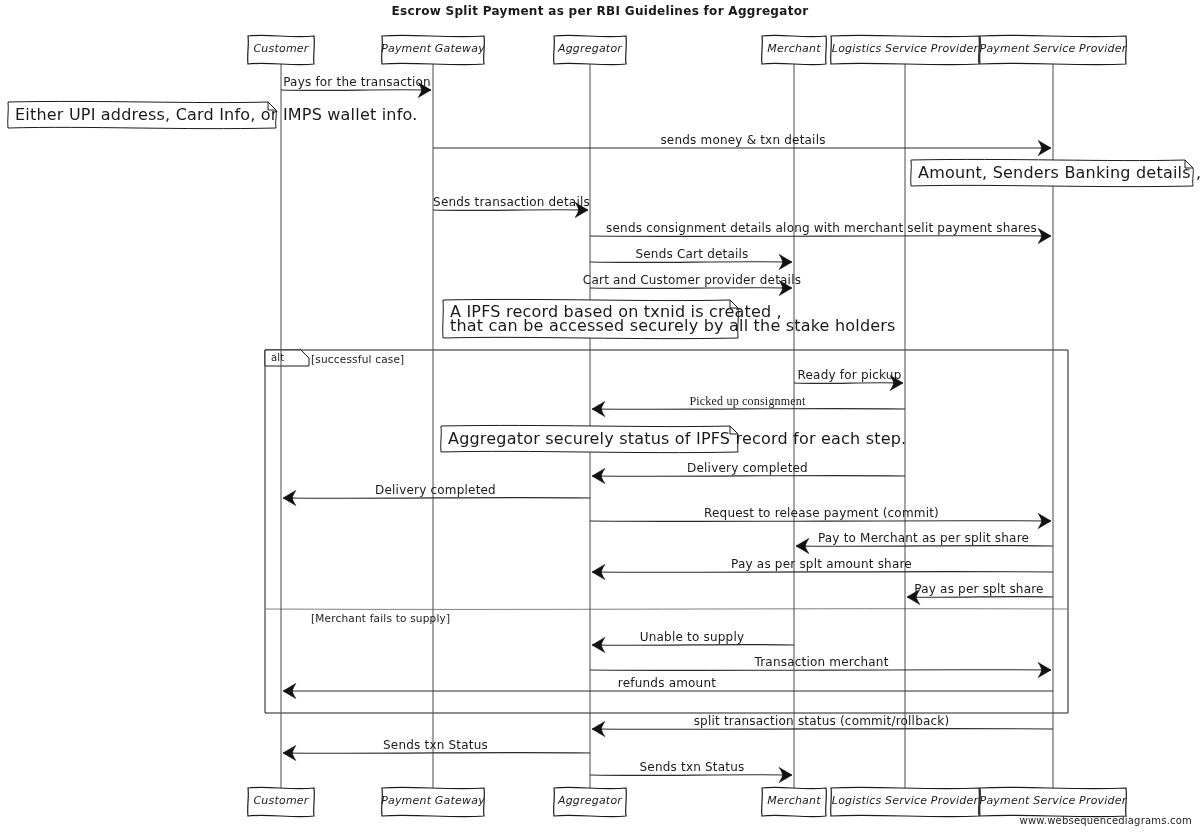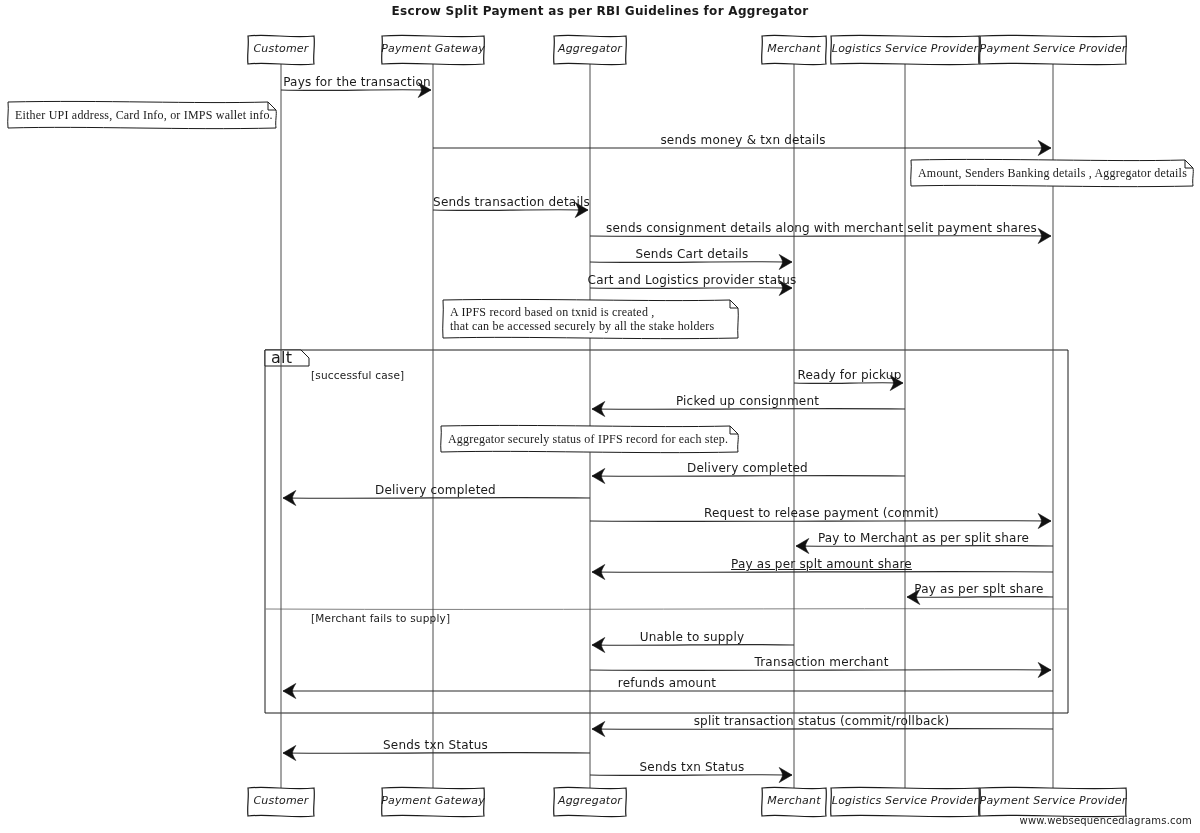--- a/index.html
+++ b/index.html
@@ -5,23 +5,23 @@
   html,body{margin:0;padding:0;background:#ffffff;}
   body{
     width:1200px;height:833px;position:relative;overflow:hidden;
     font-family:"DejaVu Sans", sans-serif;
     color:#1a1a1a;
   }
   #canvas{position:absolute;left:0;top:0;width:1200px;height:833px;}
   .lbl{position:absolute;white-space:nowrap;font-size:11px;line-height:12px;letter-spacing:.2px;}
   .title{font-size:12px;font-weight:600;letter-spacing:.3px;}
   .msg{font-size:12px;}
-  .note-txt{font-size:12px;line-height:14px;font-family:Liberation Serif, serif;}
+  .note-txt{font-size:16px;line-height:14px;}
   .actor-txt{font-size:11px;font-style:italic;}
-  .frame-op{font-size:16px;text-align:center;}
+  .frame-op{font-size:10px;text-align:center;}
   .frame-guard{font-size:10.5px;}
   .footer{font-size:10px;color:#222;}
 </style>
 </head>
 <body>
 
 <svg id="canvas" viewBox="0 0 1200 833">
     <g>
       <path d="M265,350 L1068,350 L1068,713 L265,713 Z" fill="none" stroke="#1b1b1b" stroke-width="1"></path>
       <path d="M265,350 L301,350 L309,358 L309,366 L265,366 Z" fill="#fff" stroke="#1b1b1b" stroke-width="1"></path>
@@ -92,47 +92,47 @@
     <path d="M443,300 C546.25,298 649.5,302 730,300 L738,308 C739,317.1 737,328.5 738,338 C634.75,340.2 531.5,335.8 443,338 C442,326.6 444,311.4 443,300 Z" fill="#fff" stroke="#1b1b1b" stroke-width="1"></path>
     <path d="M730,300 L730,308 L738,308" fill="none" stroke="#1b1b1b" stroke-width="1"></path>
     <path d="M441,426 C544.95,424 648.9,428 730,426 L738,434 C739,437.7 737,445.5 738,452 C634.05,454.2 530.1,449.8 441,452 C440,444.2 442,433.8 441,426 Z" fill="#fff" stroke="#1b1b1b" stroke-width="1"></path>
     <path d="M730,426 L730,434 L738,434" fill="none" stroke="#1b1b1b" stroke-width="1"></path>
   </svg>
 
 <div id="textlayer">
   <div class="lbl title" id="title-el" style="left: 600px; top: 5px; transform: translateX(-50%);">Escrow Split Payment as per RBI Guidelines for Aggregator</div>
   <div class="lbl footer" id="footer-el" style="left: 1192px; top: 815px; transform: translateX(-100%);">www.websequencediagrams.com</div>
 <div class="lbl frame-op" style="left: 271px; top: 352px;">alt</div>
-    <div class="lbl frame-guard" style="left: 311px; top: 353px; margin-top: 16px;">[successful case]</div>
+    <div class="lbl frame-guard" style="left: 311px; top: 353px;">[successful case]</div>
     <div class="lbl frame-guard" style="left: 311px; top: 612px;">[Merchant fails to supply]</div>
     <div class="lbl actor-txt" style="left: 281px; top: 43px; transform: translateX(-50%);">Customer</div>
     <div class="lbl actor-txt" style="left: 281px; top: 795px; transform: translateX(-50%);">Customer</div>
     <div class="lbl actor-txt" style="left: 433px; top: 43px; transform: translateX(-50%);">Payment Gateway</div>
     <div class="lbl actor-txt" style="left: 433px; top: 795px; transform: translateX(-50%);">Payment Gateway</div>
     <div class="lbl actor-txt" style="left: 590px; top: 43px; transform: translateX(-50%);">Aggregator</div>
     <div class="lbl actor-txt" style="left: 590px; top: 795px; transform: translateX(-50%);">Aggregator</div>
     <div class="lbl actor-txt" style="left: 794px; top: 43px; transform: translateX(-50%);">Merchant</div>
     <div class="lbl actor-txt" style="left: 794px; top: 795px; transform: translateX(-50%);">Merchant</div>
     <div class="lbl actor-txt" style="left: 905px; top: 43px; transform: translateX(-50%);">Logistics Service Provider</div>
     <div class="lbl actor-txt" style="left: 905px; top: 795px; transform: translateX(-50%);">Logistics Service Provider</div>
     <div class="lbl actor-txt" style="left: 1053px; top: 43px; transform: translateX(-50%);">Payment Service Provider</div>
     <div class="lbl actor-txt" style="left: 1053px; top: 795px; transform: translateX(-50%);">Payment Service Provider</div>
     <div class="lbl msg" style="left: 357px; top: 76px; transform: translateX(-50%);">Pays for the transaction</div>
     <div class="lbl msg" style="left: 743px; top: 134px; transform: translateX(-50%);">sends money &amp; txn details</div>
     <div class="lbl msg" style="left: 511.5px; top: 196px; transform: translateX(-50%);">Sends transaction details</div>
     <div class="lbl msg" style="left: 821.5px; top: 222px; transform: translateX(-50%);">sends consignment details along with merchant selit payment shares</div>
     <div class="lbl msg" style="left: 692px; top: 248px; transform: translateX(-50%);">Sends Cart details</div>
-    <div class="lbl msg" style="left: 692px; top: 274px; transform: translateX(-50%);">Cart and Logistics provider status</div>
+    <div class="lbl msg" style="left: 692px; top: 274px; transform: translateX(-50%);">Cart and Customer provider details</div>
     <div class="lbl msg" style="left: 849.5px; top: 369px; transform: translateX(-50%);">Ready for pickup</div>
-    <div class="lbl msg" style="left: 747.5px; top: 395px; transform: translateX(-50%);">Picked up consignment</div>
+    <div class="lbl msg" style="left: 747.5px; top: 395px; transform: translateX(-50%); font-family: Liberation Serif, serif;">Picked up consignment</div>
     <div class="lbl msg" style="left: 747.5px; top: 462px; transform: translateX(-50%);">Delivery completed</div>
     <div class="lbl msg" style="left: 435.5px; top: 484px; transform: translateX(-50%);">Delivery completed</div>
     <div class="lbl msg" style="left: 821.5px; top: 507px; transform: translateX(-50%);">Request to release payment (commit)</div>
     <div class="lbl msg" style="left: 923.5px; top: 532px; transform: translateX(-50%);">Pay to Merchant as per split share</div>
-    <div class="lbl msg" style="left: 821.5px; top: 558px; transform: translateX(-50%); text-decoration: underline;">Pay as per splt amount share</div>
+    <div class="lbl msg" style="left: 821.5px; top: 558px; transform: translateX(-50%);">Pay as per splt amount share</div>
     <div class="lbl msg" style="left: 979px; top: 583px; transform: translateX(-50%);">Pay as per splt share</div>
     <div class="lbl msg" style="left: 692px; top: 631px; transform: translateX(-50%);">Unable to supply</div>
     <div class="lbl msg" style="left: 821.5px; top: 656px; transform: translateX(-50%);">Transaction merchant</div>
     <div class="lbl msg" style="left: 667px; top: 677px; transform: translateX(-50%);">refunds amount</div>
     <div class="lbl msg" style="left: 821.5px; top: 715px; transform: translateX(-50%);">split transaction status (commit/rollback)</div>
     <div class="lbl msg" style="left: 435.5px; top: 739px; transform: translateX(-50%);">Sends txn Status</div>
     <div class="lbl msg" style="left: 692px; top: 761px; transform: translateX(-50%);">Sends txn Status</div>
     <div class="lbl note-txt" style="left: 15px; top: 108px;">Either UPI address, Card Info, or IMPS wallet info.</div>
     <div class="lbl note-txt" style="left: 918px; top: 166px;">Amount, Senders Banking details ,  Aggregator  details</div>
     <div class="lbl note-txt" style="left: 450px; top: 305px;">A IPFS record based on txnid is created ,</div>

